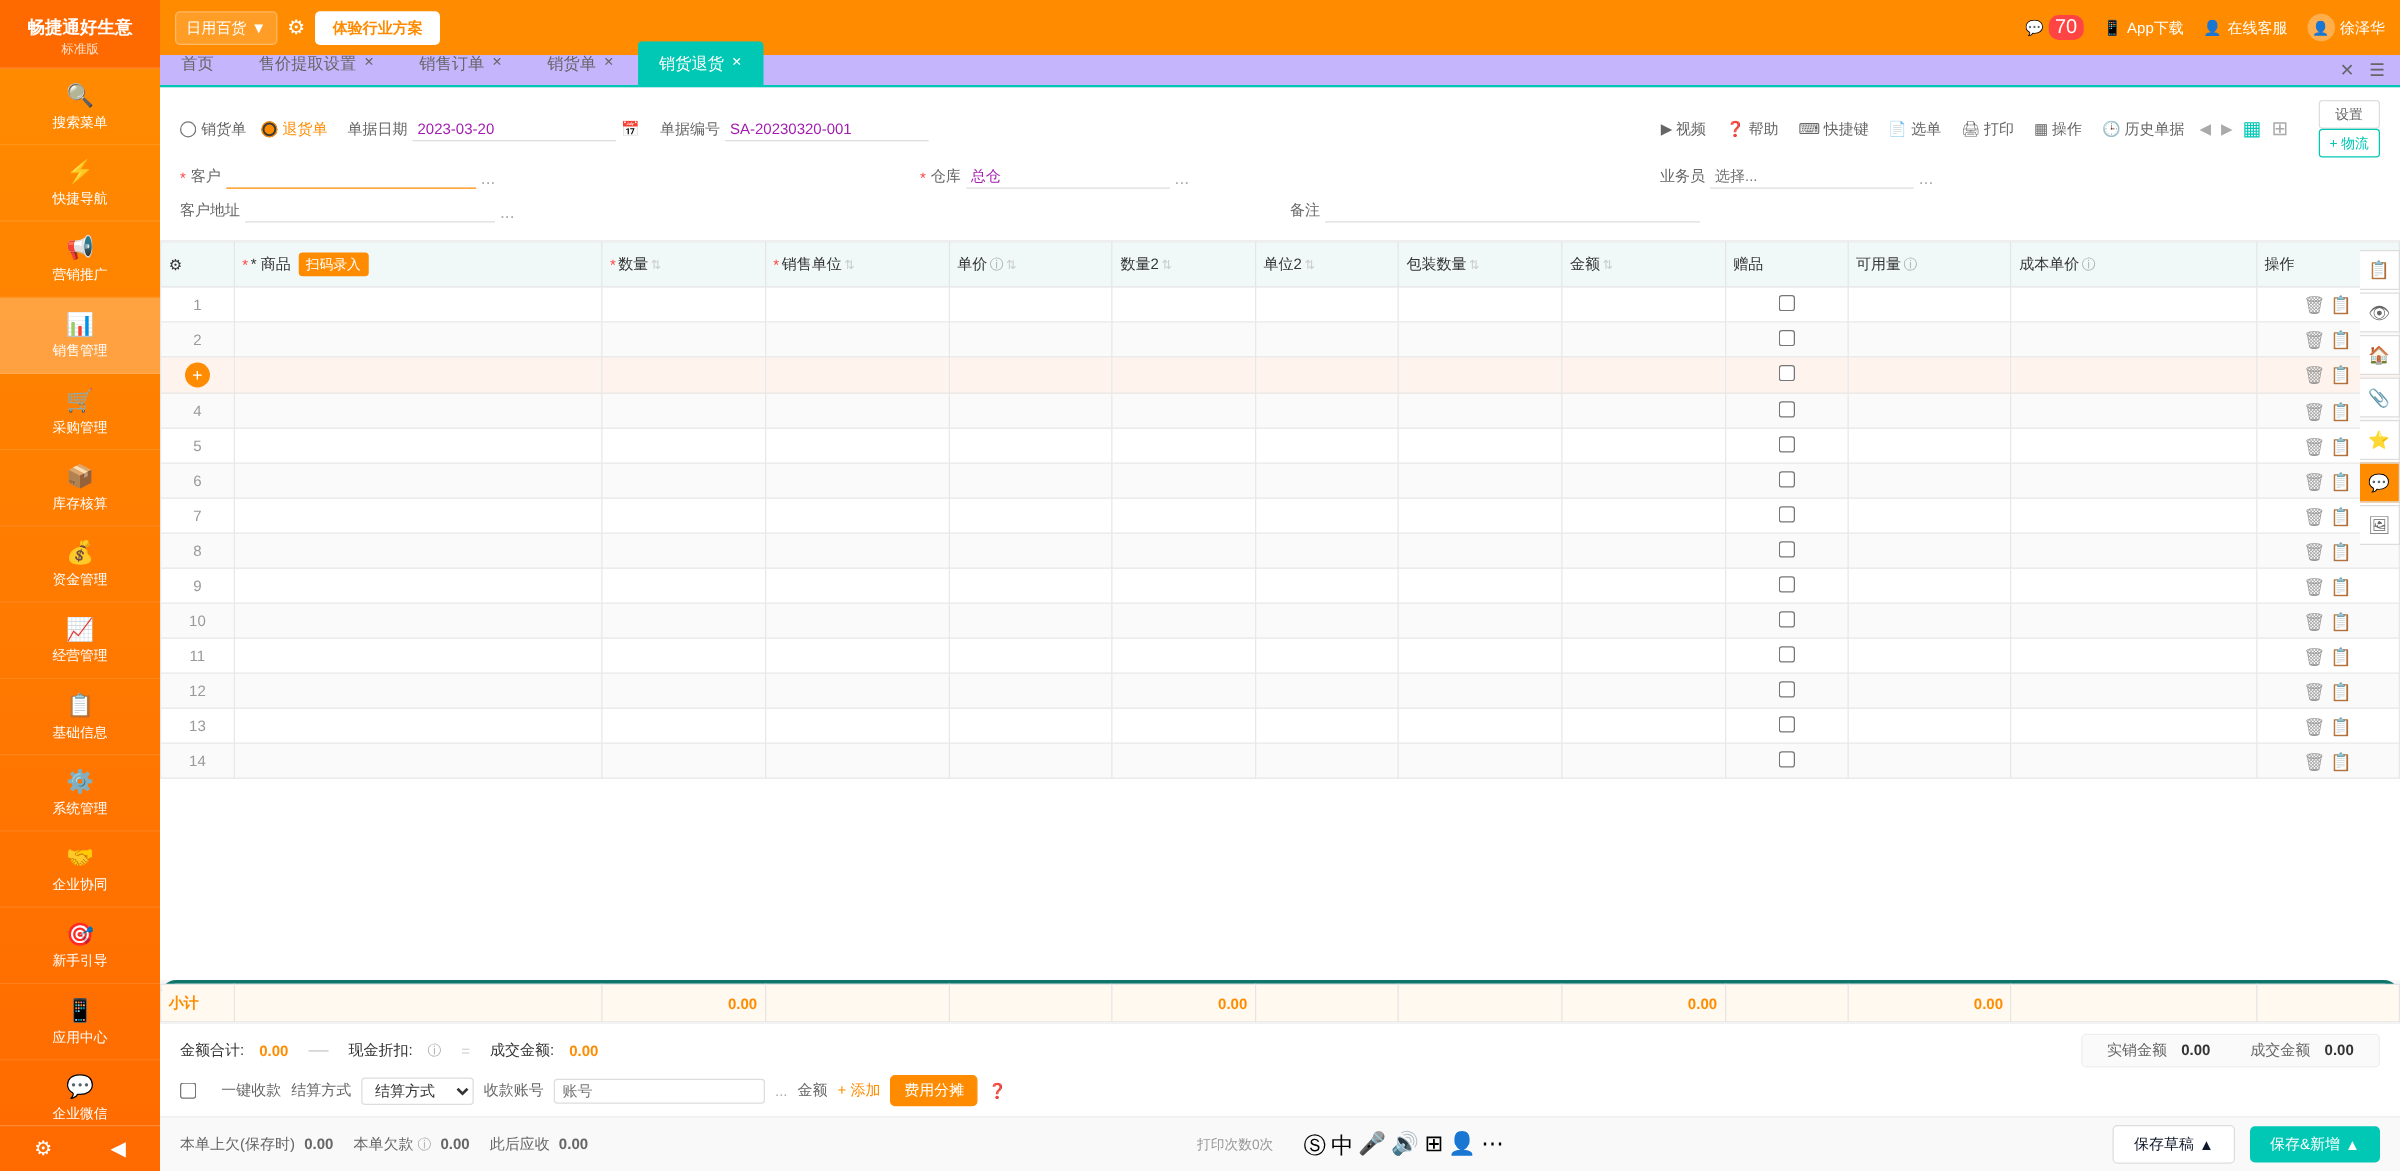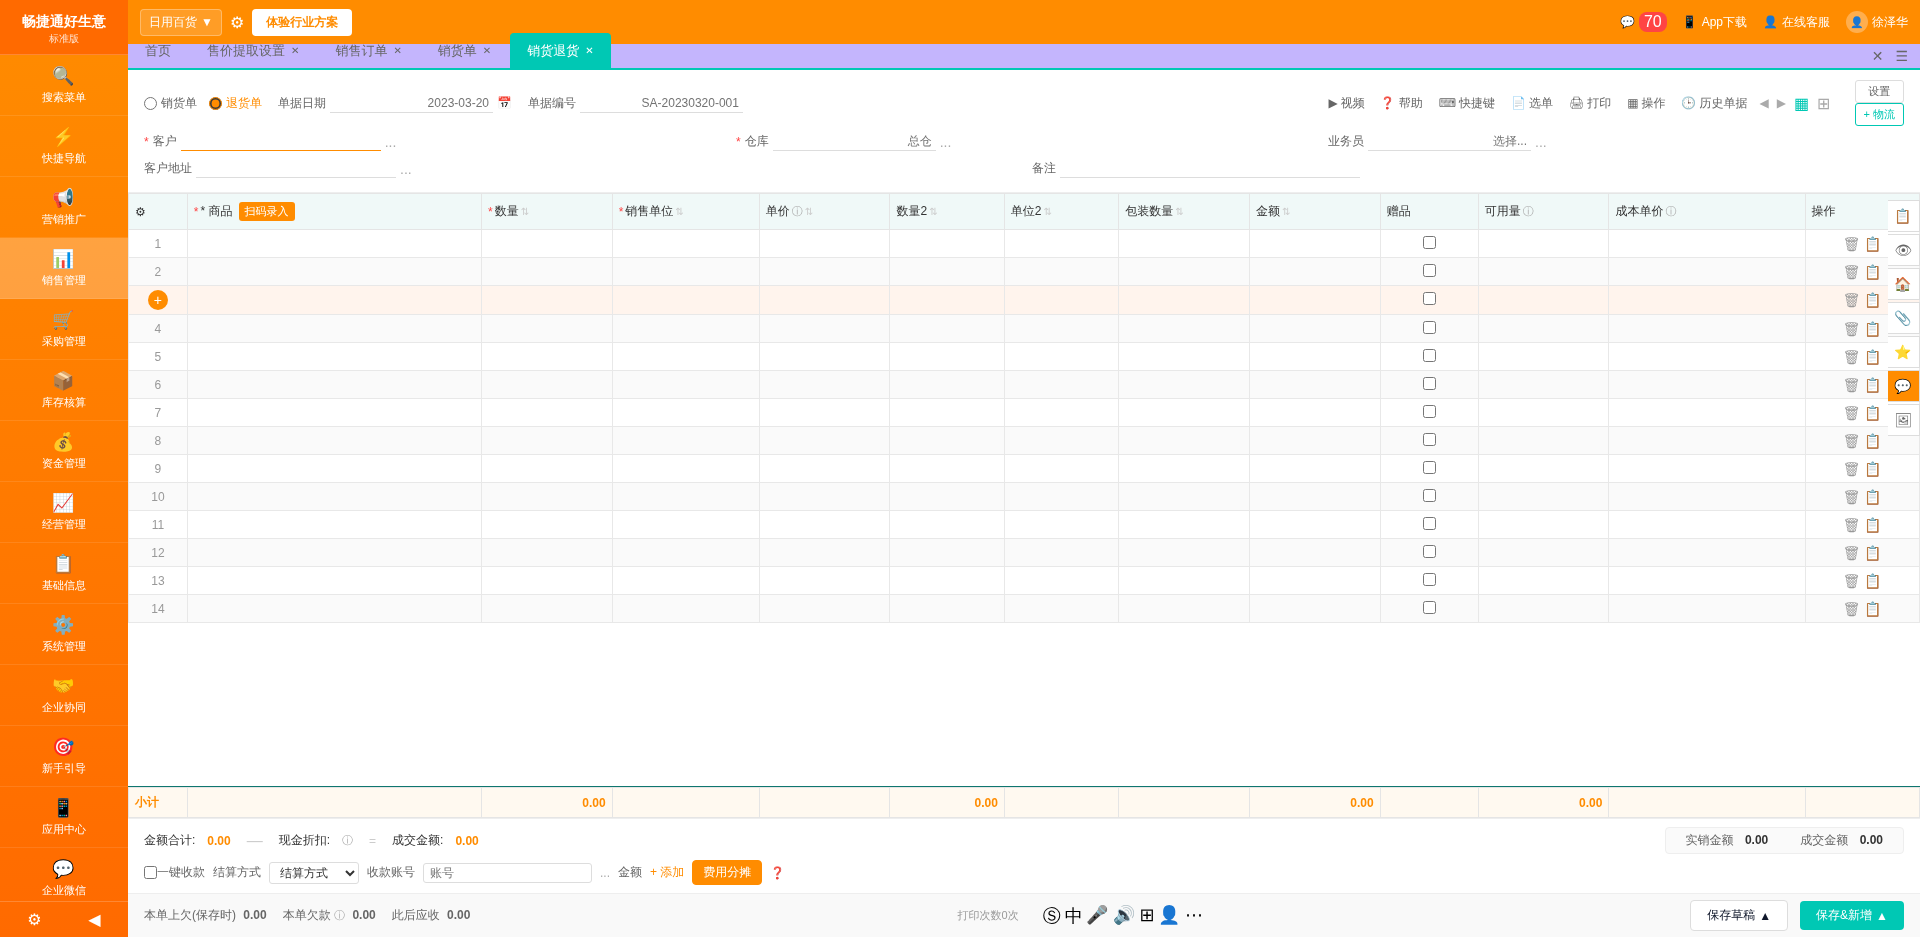--- a/index.html
+++ b/index.html
@@ -130,21 +130,21 @@
     .footer-row1 { display: flex; align-items: center; gap: 12px; margin-bottom: 6px; font-size: 12px; color: #333; }
     .footer-row2 { display: flex; align-items: center; gap: 8px; font-size: 12px; color: #666; }
     .footer-sum { font-size: 12px; font-weight: bold; color: #ff8c00; }
     .add-row { color: #ff8c00; cursor: pointer; }
     .fee-btn {
       background: white; border: 1px solid #ff8c00; color: #ff8c00;
       border-radius: 4px; padding: 3px 10px; cursor: pointer; font-size: 12px;
     }
     .fee-btn.active { background: #ff8c00; color: white; }
     .question-icon { color: #aaa; cursor: pointer; }
-    .checkbox-label { display: flex; align-items: center; gap: 0; }
+    .checkbox-label { display: flex; align-items: center; gap: 20px; }
     .footer-bottom {
       background: #f9f9f9; border-top: 1px solid #eee; padding: 6px 16px;
       display: flex; align-items: center; justify-content: space-between;
     }
     .footer-bottom-left { display: flex; align-items: center; gap: 16px; font-size: 12px; color: #666; }
     .footer-bottom-right { display: flex; align-items: center; gap: 12px; }
     .btn-save-draft {
       background: white; border: 1px solid #ddd; border-radius: 4px;
       padding: 6px 16px; cursor: pointer; font-size: 12px; color: #0f172a;
       display: flex; align-items: center; gap: 4px;
@@ -171,21 +171,21 @@
     .info-icon { color: #aaa; font-size: 11px; cursor: help; }
     .col-header-wrap { display: flex; align-items: center; gap: 2px; }
 
     
     .account-input {
       border: 1px solid #ddd; border-radius: 3px; padding: 2px 6px;
       font-size: 12px; color: #333; background: white; min-width: 80px;
     }
     .input-underline {
       border: none; border-bottom: 1px solid #ddd; outline: none;
-      font-size: 12px; color: #737373; padding: 2px 4px; min-width: 100px; background: transparent; text-align: right;
+      font-size: 12px; color: #a21caf; padding: 2px 4px; min-width: 100px; background: transparent;
     }
   </style>
 </head>
 <body>
 
 <div class="sidebar">
   <div class="sidebar-logo">
     <div class="sidebar-logo-text">畅捷通好生意</div>
     <div class="sidebar-logo-sub">标准版</div>
   </div>
@@ -767,21 +767,21 @@
           <span class="action-icon">🗑</span>
           <span class="action-icon">📋</span>
         </div>
       </td>
     </tr>
         </tbody>
 
     </table>
   </div>
 
-  <div style="background:white;border-top:1px solid #0f766e;">
+  <div style="background:white;border-top:3px solid #0f766e;border-radius:13px;">
     <table style="width:100%;border-collapse:collapse;font-size:12px;">
       <tbody>
           <tr class="total-row">
         <td style="width:36px;border:1px solid #e5e5e5;padding:6px;">小计</td>
         <td style="width:180px;border:1px solid #e5e5e5;padding:6px;"></td>
         <td style="width:80px;border:1px solid #e5e5e5;padding:6px;text-align:right;">0.00</td>
         <td style="width:90px;border:1px solid #e5e5e5;padding:6px;"></td>
         <td style="width:80px;border:1px solid #e5e5e5;padding:6px;"></td>
         <td style="width:70px;border:1px solid #e5e5e5;padding:6px;text-align:right;">0.00</td>
         <td style="width:70px;border:1px solid #e5e5e5;padding:6px;"></td>

